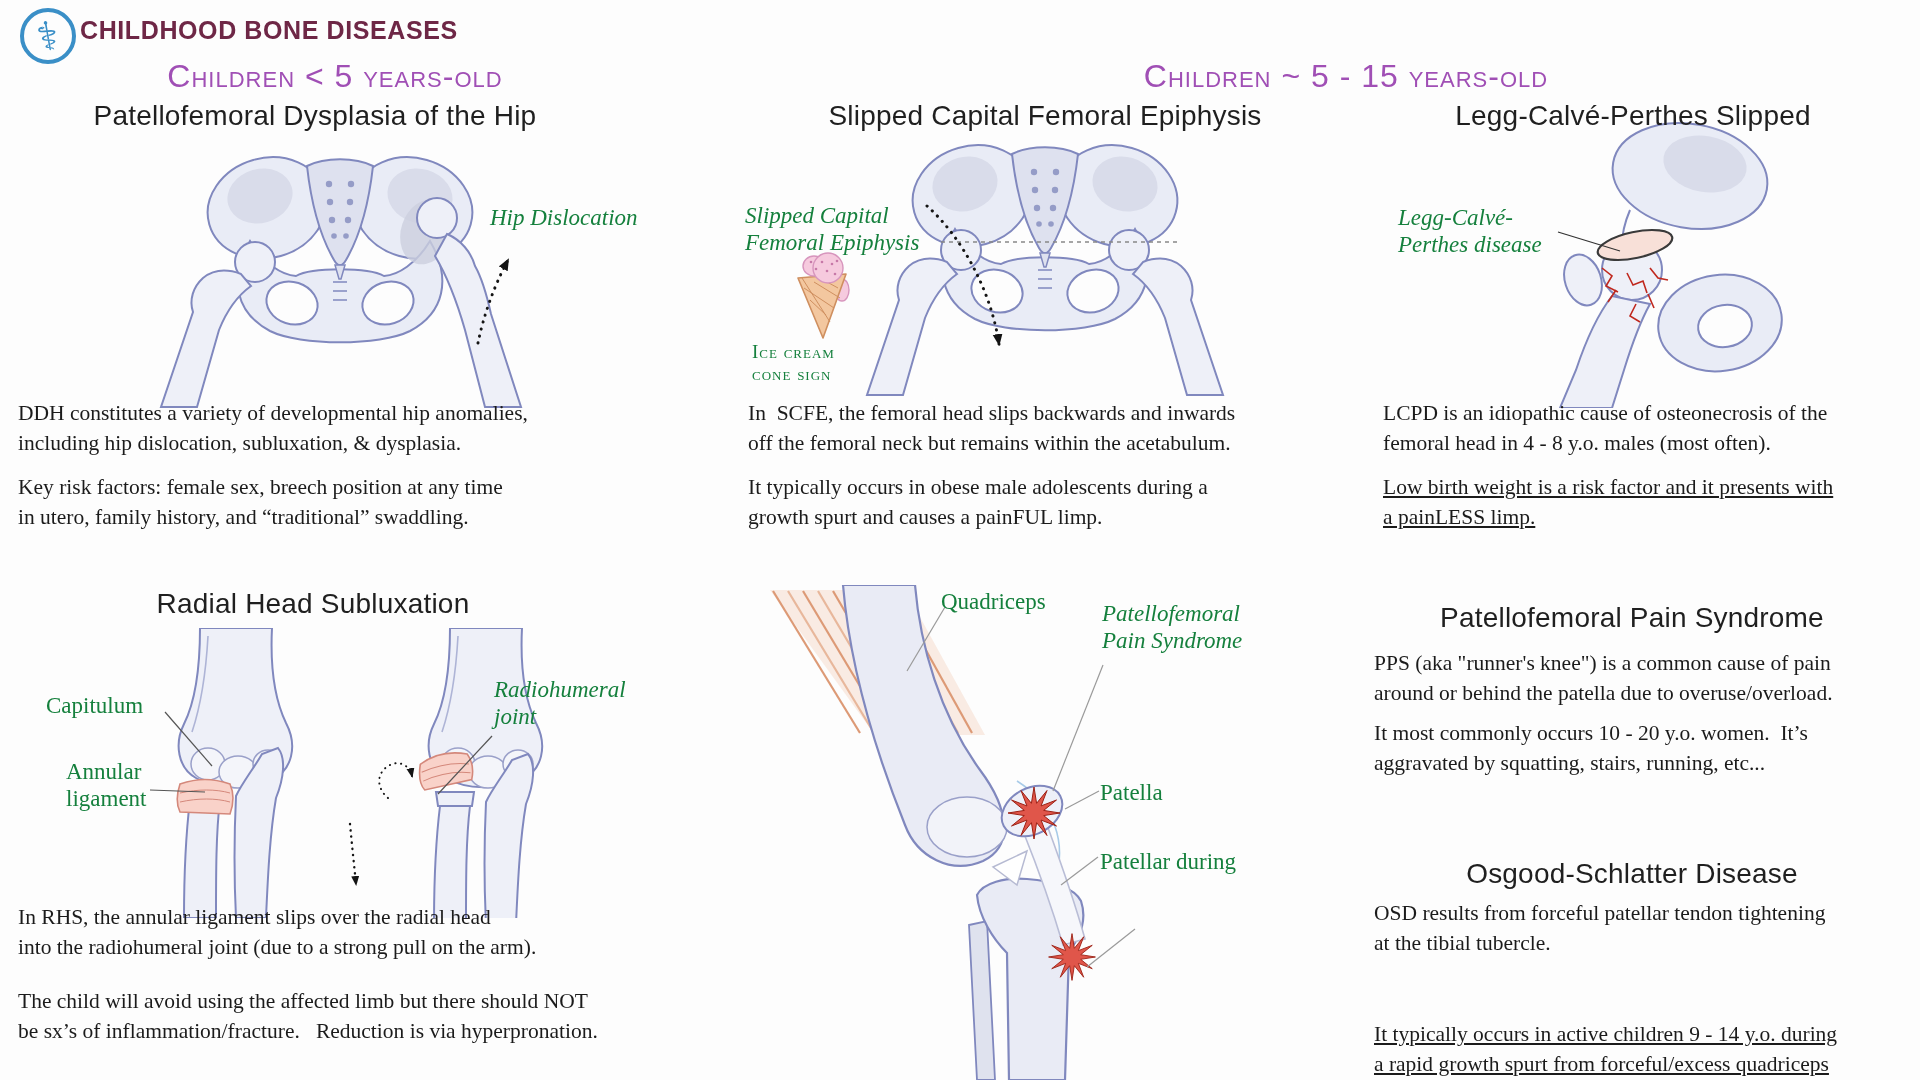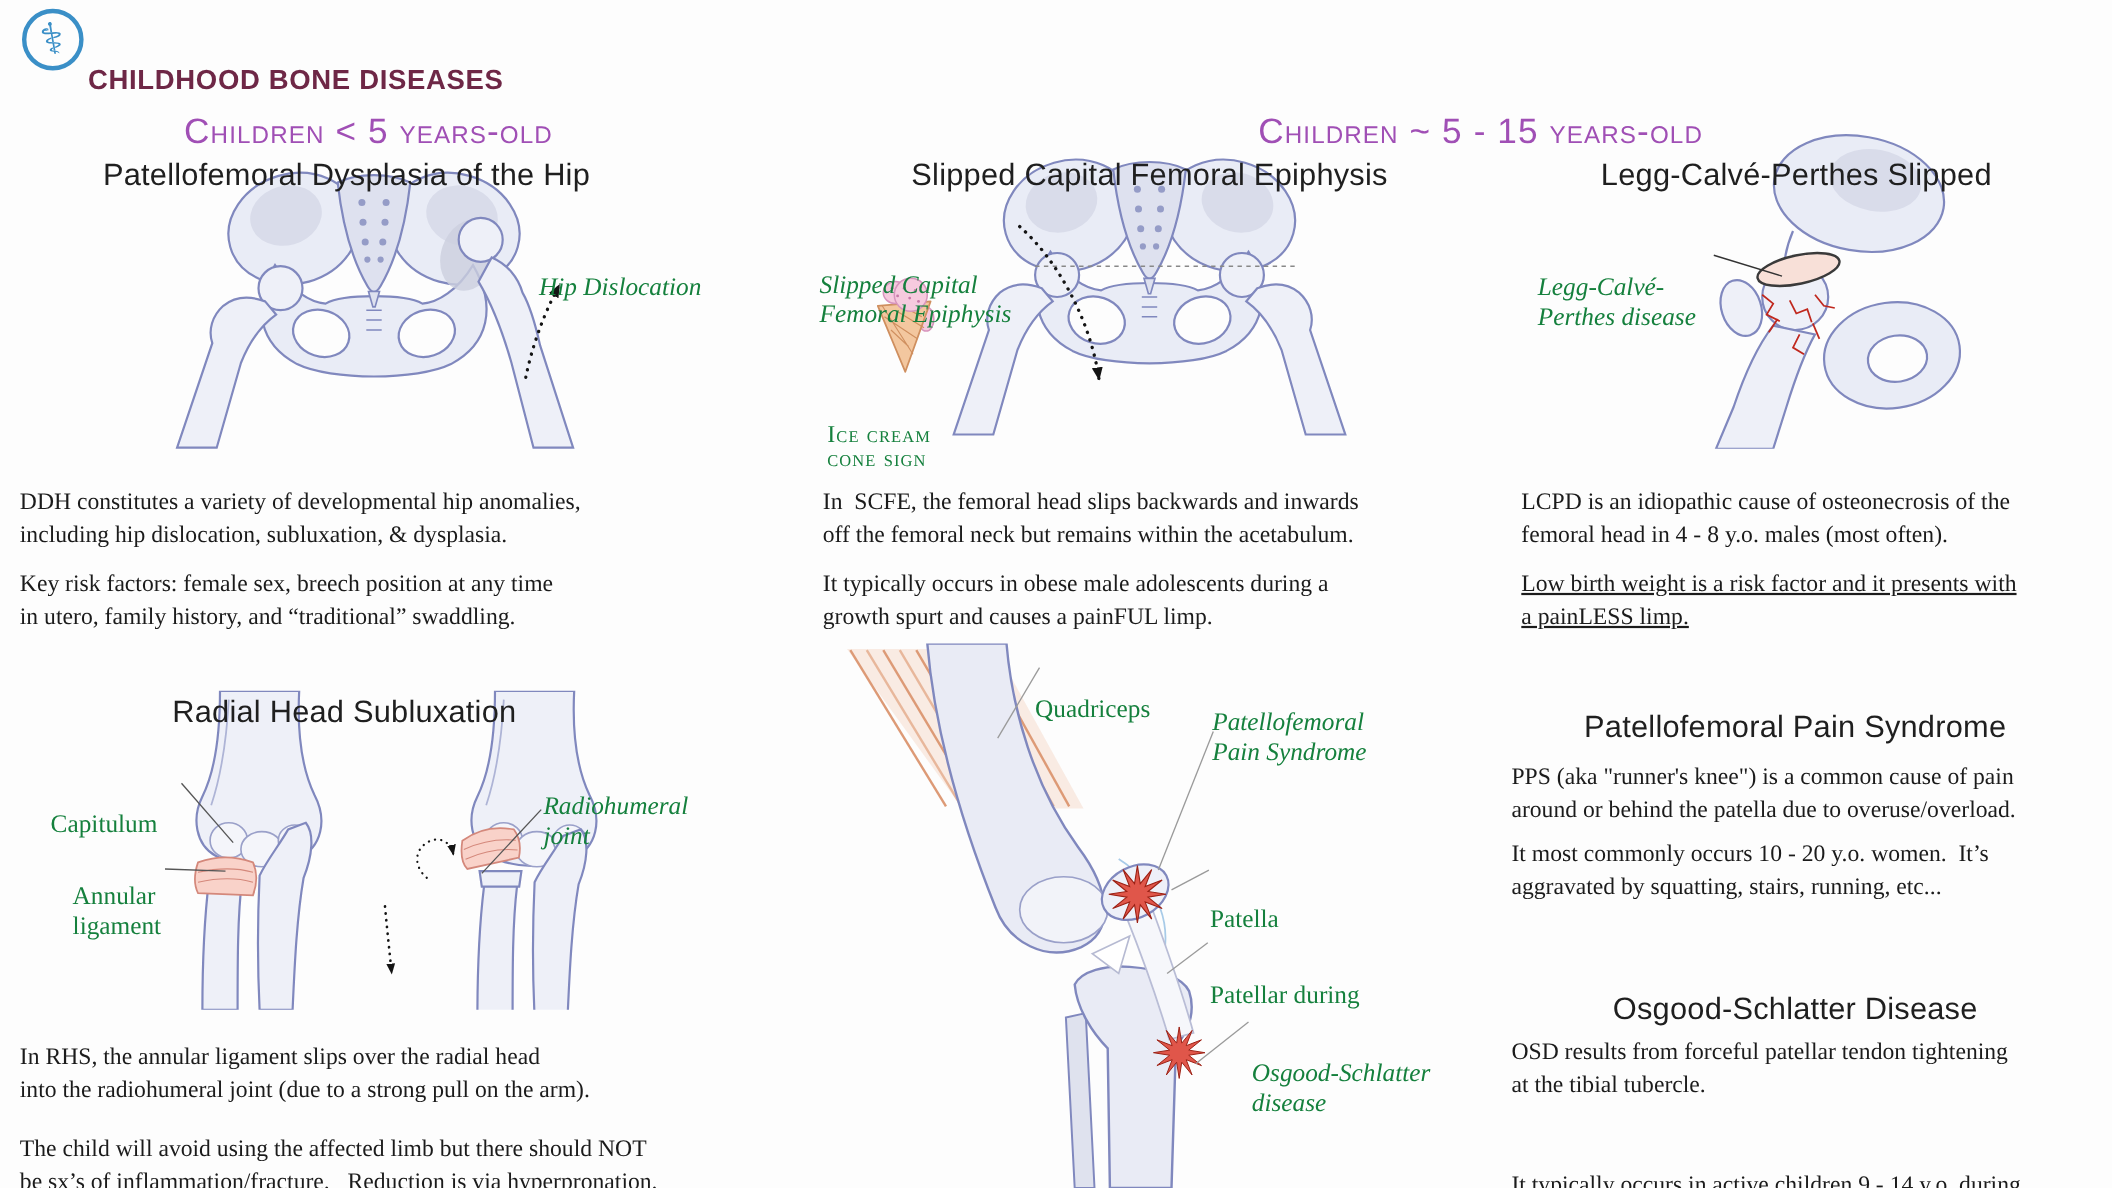--- a/index.html
+++ b/index.html
@@ -1,19 +1,19 @@
 <!DOCTYPE html>
 <html><head>
 <meta charset="utf-8">
 <style>
   html,body{margin:0;padding:0;background:#fff;}
   .canvas{position:relative;width:1920px;height:1080px;background:#fdfdfd;overflow:hidden;
           font-family:"Liberation Serif",serif;color:#1b1b1b;}
   .canvas svg{position:absolute;z-index:1;}
-  .txt{position:absolute;z-index:2;margin-top:43px;}
+  .txt{position:absolute;z-index:2;}
 
   
   #logo{position:absolute;left:20px;top:8px;width:48px;height:48px;border:4px solid #3a8fc7;
         border-radius:50%;display:flex;align-items:center;justify-content:center;z-index:2;}
   #logo .glyph{font-family:"DejaVu Sans",sans-serif;font-size:40px;line-height:1;color:#3a8fc7;
         transform:rotate(-10deg);}
   #main-title{left:80px;top:16px;font-family:"Liberation Sans",sans-serif;font-weight:700;
         font-size:25px;letter-spacing:0.6px;color:#6e2746;}
   .age-header{top:58px;width:520px;text-align:center;font-family:"Liberation Sans",sans-serif;
         font-size:32px;font-variant:small-caps;letter-spacing:1px;color:#a04fb5;}
@@ -37,21 +37,21 @@
   #lcpd-p1{left:1383px;top:398px;}#lcpd-p2{left:1383px;top:472px;text-decoration:underline;}
   #rhs-p1{left:18px;top:902px;}   #rhs-p2{left:18px;top:986px;}
   #pps-p1{left:1374px;top:648px;} #pps-p2{left:1374px;top:718px;}
   #osd-p1{left:1374px;top:898px;} #osd-p2{left:1374px;top:1019px;text-decoration:underline;}
 
   
   .callout{font-size:23px;line-height:27px;color:#15803d;white-space:pre-wrap;}
   .callout.it{font-style:italic;}
   #hip-dislocation-label{left:490px;top:204px;}
   #scfe-callout{left:745px;top:202px;}
-  #icecream-caption{left:752px;top:341px;font-size:22px;line-height:22px;
+  #icecream-caption{left:752px;top:341px;font-size:19px;line-height:22px;
         font-variant:small-caps;letter-spacing:1px;}
   #lcpd-callout{left:1398px;top:204px;}
   #capitulum-label{left:46px;top:692px;}
   #annular-label{left:66px;top:758px;}
   #radiohumeral-label{left:494px;top:676px;}
   #quadriceps-label{left:941px;top:588px;}
   #pps-callout{left:1102px;top:600px;}
   #patella-label{left:1100px;top:779px;}
   #patellar-tendon-label{left:1100px;top:848px;}
   #osd-callout{left:1138px;top:919px;}
@@ -297,22 +297,20 @@
       <path d="M310,224 L344,206"></path>
       <path d="M306,300 L343,272"></path>
       <path d="M332,382 L380,344"></path>
     </g>
   </svg>
   <div id="quadriceps-label" class="txt callout">Quadriceps</div>
   <div id="pps-callout" class="txt callout it">Patellofemoral
 Pain Syndrome</div>
   <div id="patella-label" class="txt callout">Patella</div>
   <div id="patellar-tendon-label" class="txt callout">Patellar during</div>
-  <div id="osd-callout" class="txt callout it">Osgood-Schlatter
-disease</div>
 
   <div id="pps-p1" class="txt body-text">PPS (aka "runner's knee") is a common cause of pain
 around or behind the patella due to overuse/overload.</div>
   <div id="pps-p2" class="txt body-text">It most commonly occurs 10 - 20 y.o. women.  It’s
 aggravated by squatting, stairs, running, etc...</div>
   <div id="osd-p1" class="txt body-text">OSD results from forceful patellar tendon tightening
 at the tibial tubercle.</div>
   <div id="osd-p2" class="txt body-text">It typically occurs in active children 9 - 14 y.o. during
 a rapid growth spurt from forceful/excess quadriceps
 contraction.</div>

